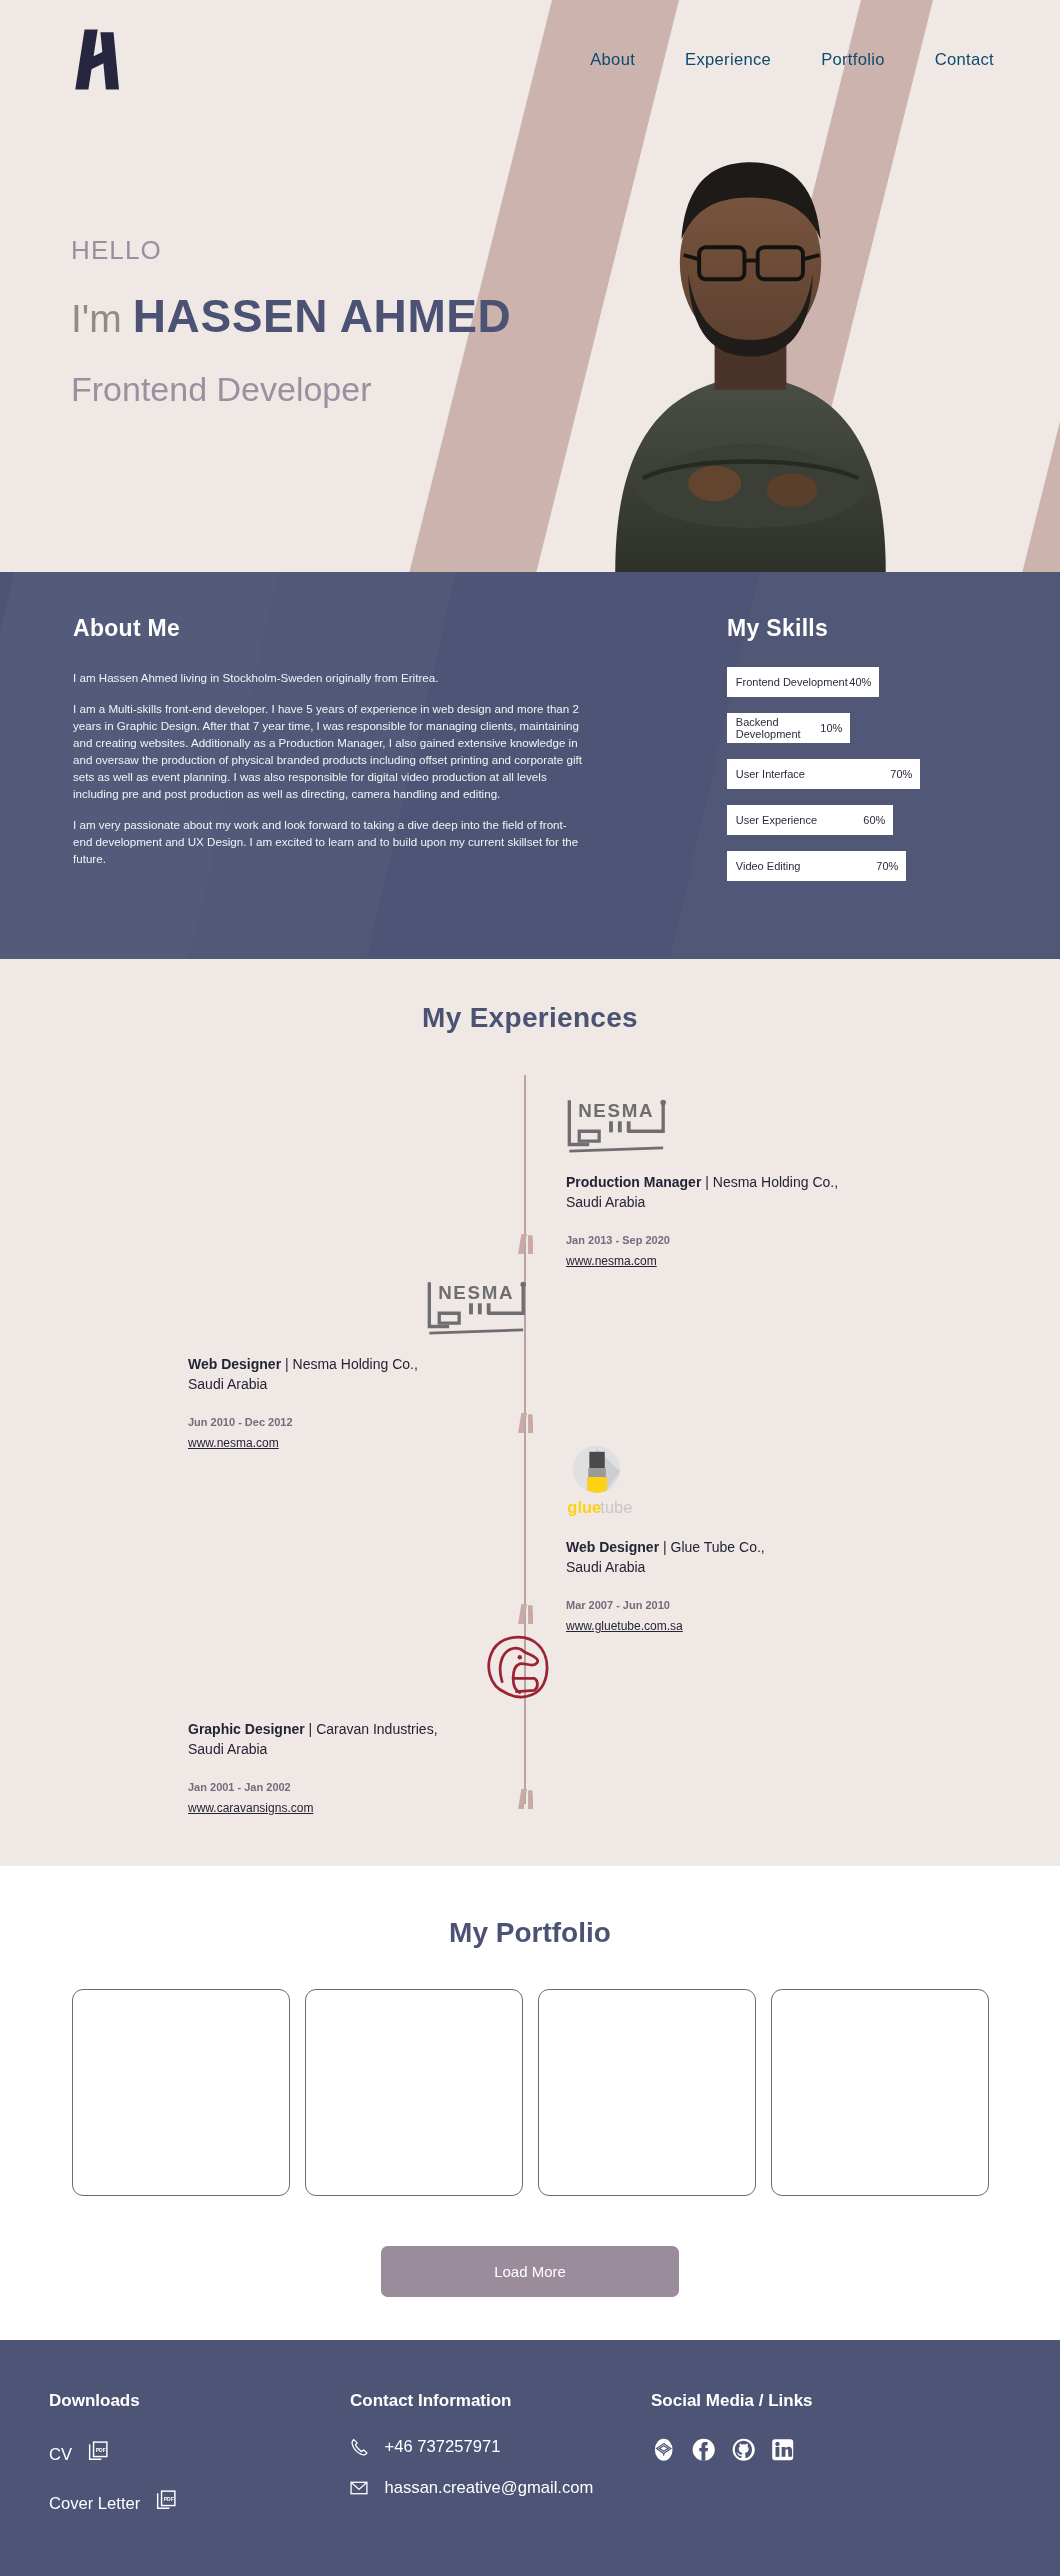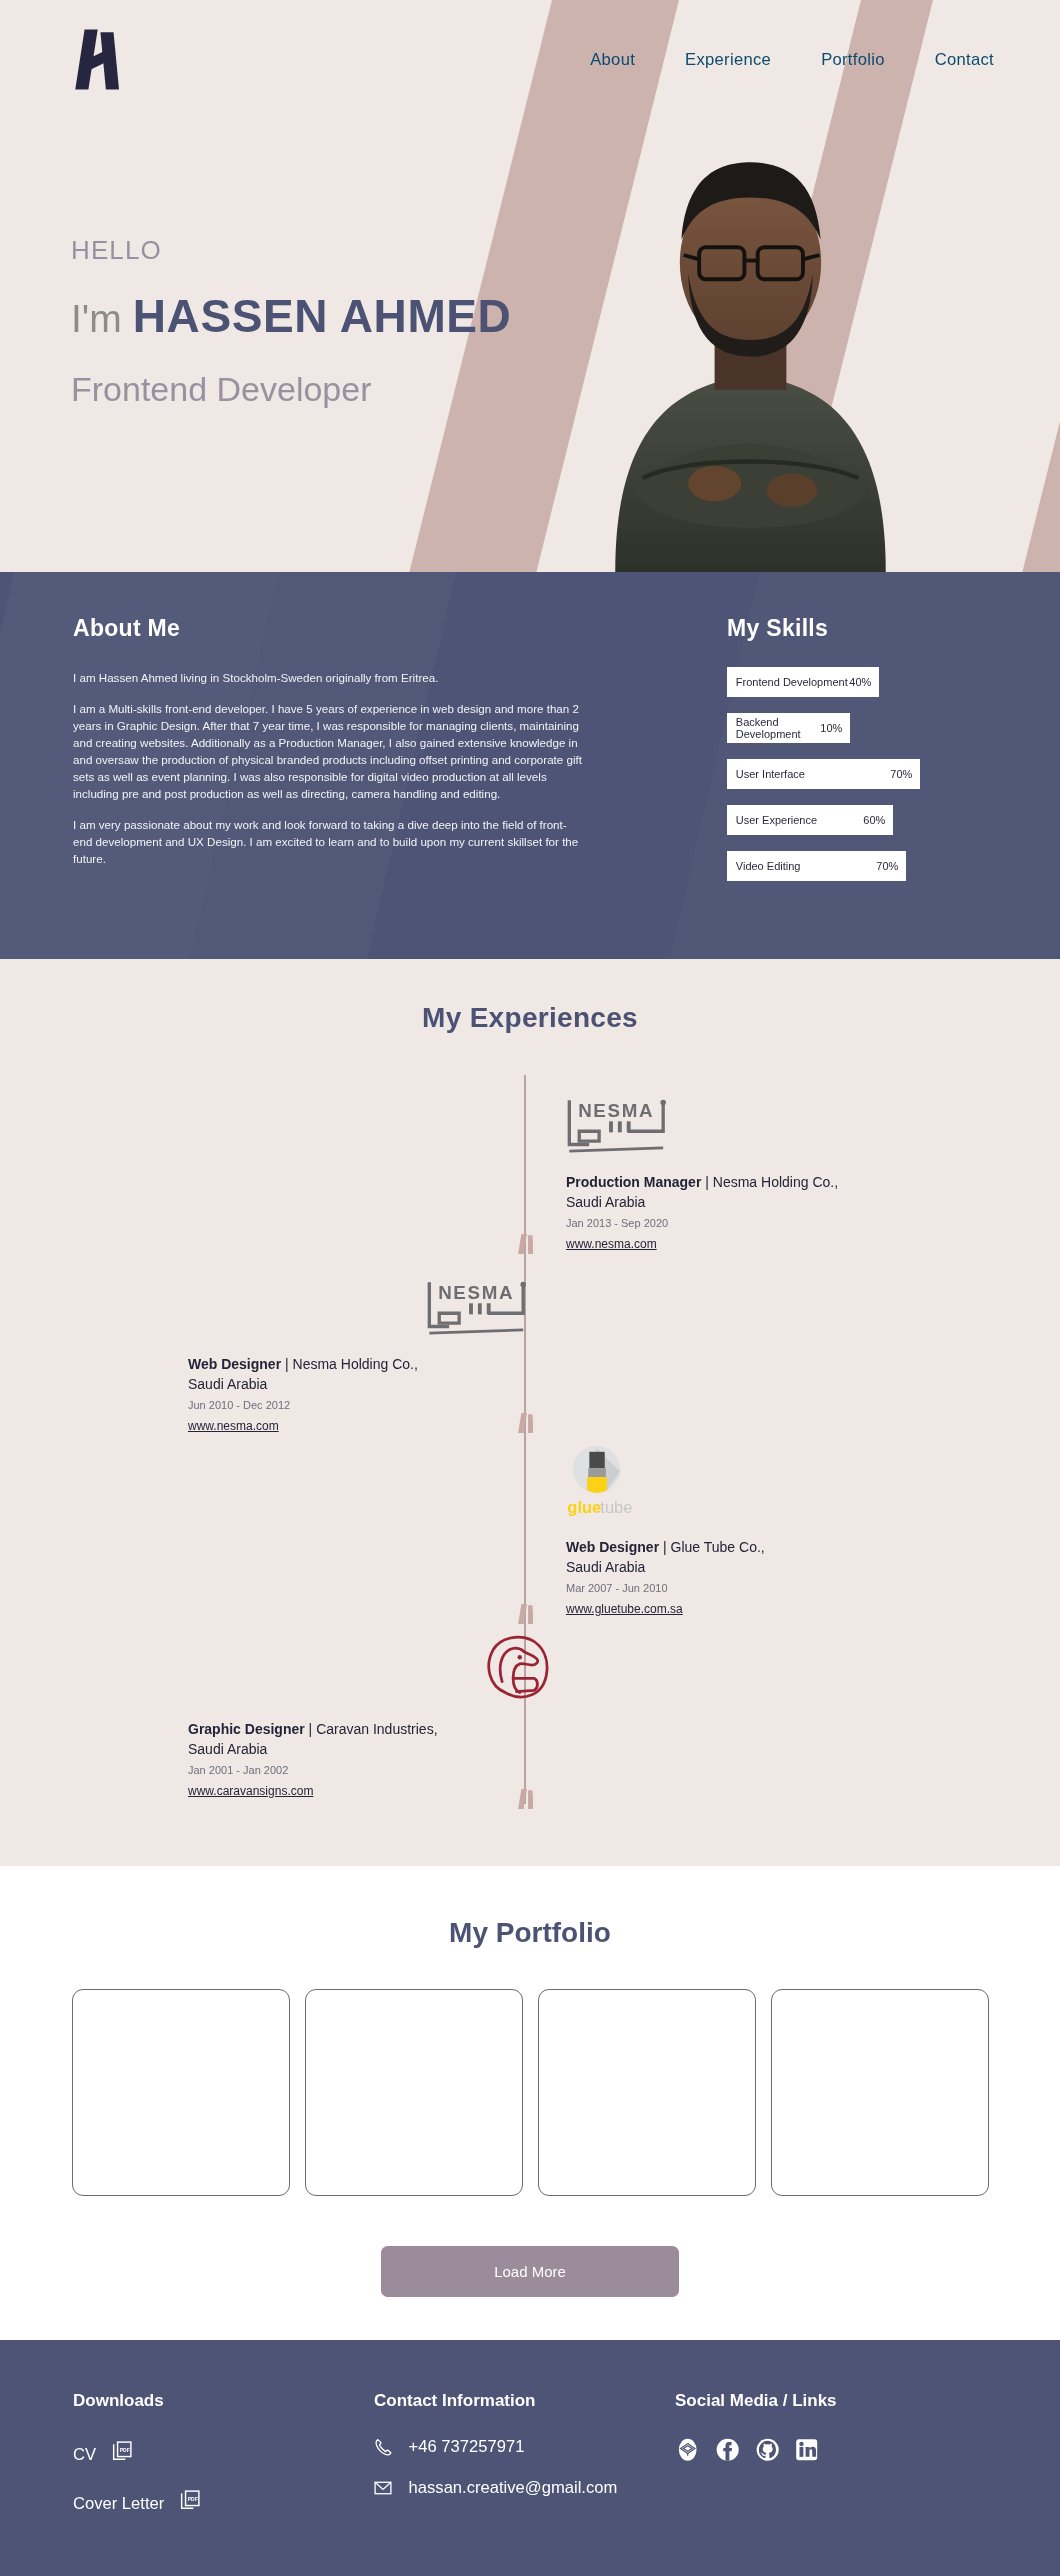--- a/index.html
+++ b/index.html
@@ -160,21 +160,21 @@
   .entry.left  { left:188px; text-align:left; }
   .entry .logo-wrap { height:66px; display:flex; align-items:flex-end; margin-bottom:16.6px; }
   .entry.left .logo-wrap { justify-content:flex-end; padding-right:55px; }
   .entry .job {
     font-size:14px; color:#242438; line-height:1.45; max-width:309px;
   }
   .entry.left .job { max-width:309px; }
   .entry .job b { font-weight:bold; }
   .entry .dates {
     font-family:"Liberation Sans Narrow","Liberation Sans",sans-serif;
-    font-size:11px; color:#6e6e7d; margin-top:5px;
+    font-size:11px; color:#6e6e7d; margin-top:22px;font-weight:bold;
   }
   .entry .url {
     display:inline-block; margin-top:7.7px;
     font-size:12px; color:#242438; text-decoration:underline;
   }
 
   .nesma { width:127px; height:58px; }
   .glue  { width:72px; height:77px; }
   .caravan { width:72px; height:69px; }
 
@@ -199,21 +199,21 @@
     background:#9b8c9c; color:#ffffff;
     font-size:15px; cursor:pointer;
     font-family:"Liberation Sans", sans-serif;
   }
 
   
   .footer {
     background:#4e5475; padding:51px 0 61px 0;
   }
   .footer-inner {
-    width:912px; padding:0 73px;
+    width:912px; padding:0 49px;
     display:flex;
   }
   .fcol-downloads { width:301px; }
   .fcol-contact { width:301px; }
   .fcol-social { flex:1; }
   .fh {
     font-family:"Liberation Sans Narrow","Liberation Sans",sans-serif;
     font-size:17px; font-weight:bold; color:#ffffff; margin-bottom:26px;
   }
   .dl-row {

